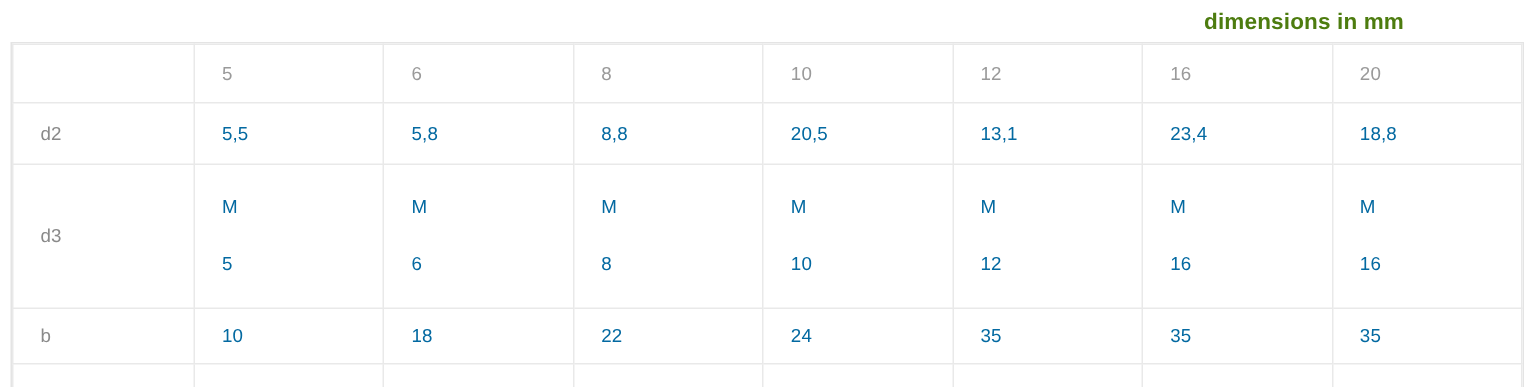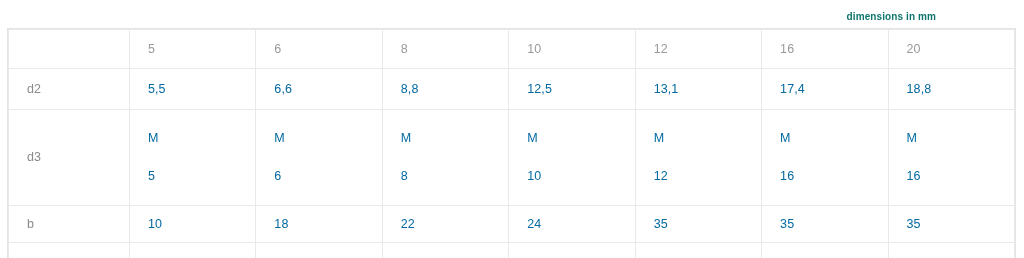--- a/index.html
+++ b/index.html
@@ -23,23 +23,23 @@
 
   .caption-row {
     position: absolute;
     left: 7px;
     top: 6px;
     width: 929px;
     text-align: right;
   }
   .caption {
     display: inline-block;
-    font-size: 10px;
+    font-size: 15px;
     font-weight: bold;
-    color: #0f766e;
+    color: #4d7c0f;
     letter-spacing: 0.1px;
     line-height: 16px;
     white-space: nowrap;
   }
 
   .table-wrap {
     position: absolute;
     left: 7px;
     top: 28px;
     width: 1009px;
@@ -116,25 +116,25 @@
           <td>8</td>
           <td>10</td>
           <td>12</td>
           <td>16</td>
           <td>20</td>
         </tr>
 
         <tr class="r-d2">
           <td class="rowlabel">d2</td>
           <td>5,5</td>
-          <td>6,6</td>
+          <td>5,8</td>
           <td>8,8</td>
-          <td>12,5</td>
+          <td>20,5</td>
           <td>13,1</td>
-          <td>17,4</td>
+          <td>23,4</td>
           <td>18,8</td>
         </tr>
 
         <tr class="r-d3">
           <td class="rowlabel">d3</td>
           <td>
             <span class="stackline">M</span>
             <span class="stackline">5</span>
           </td>
           <td>

